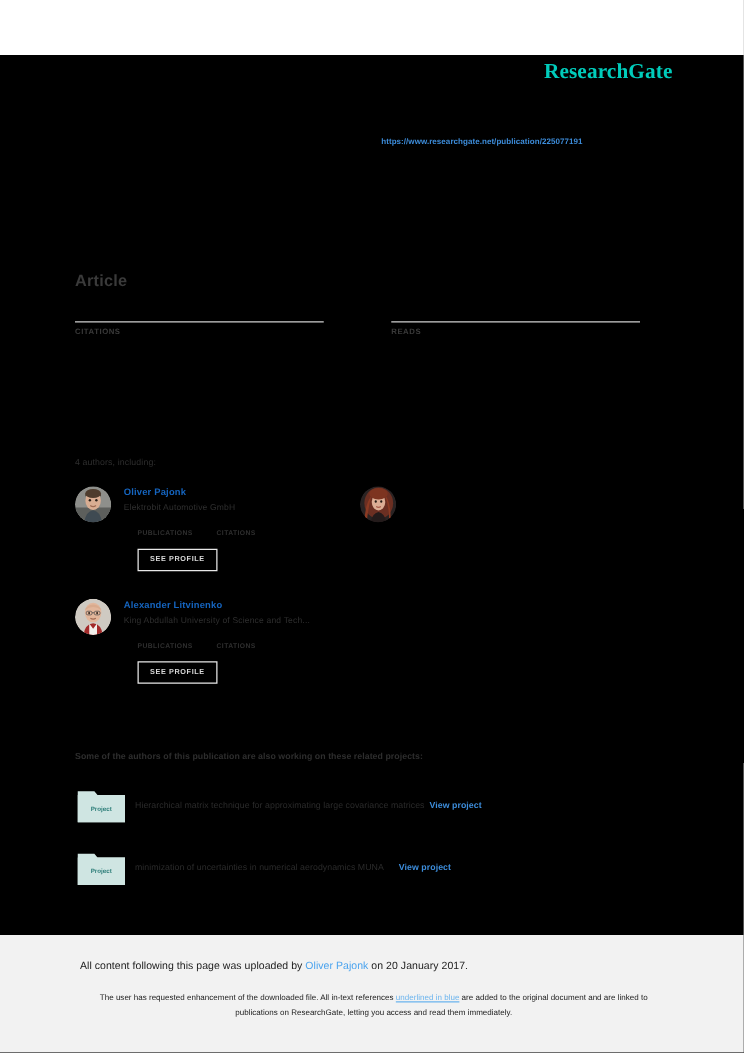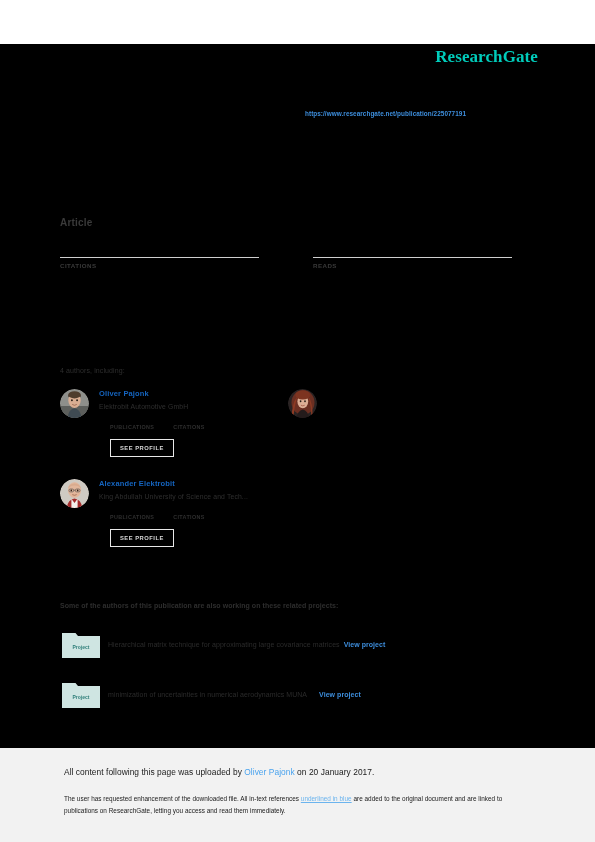--- a/index.html
+++ b/index.html
@@ -58,21 +58,21 @@
     color: #3d8ddb;
     white-space: nowrap;
     letter-spacing: 0.05px;
   }
 
   
   .article-type {
     position: absolute;
     left: 60px;
     top: 173px;
-    font-size: 10px;
+    font-size: 13px;
     font-weight: bold;
     color: #3a3a3a;
     letter-spacing: 0.2px;
   }
 
   
   .stats {
     position: absolute;
     left: 60px;
     top: 196px;
@@ -234,20 +234,21 @@
   .view-project.spaced { margin-left: 12px; }
 
   
   .footer {
     position: absolute;
     left: 0;
     top: 748px;
     width: 595px;
     height: 94px;
     background: #f2f2f2;
+    text-align: center;
   }
   .footer-line1 {
     position: absolute;
     left: 64px;
     top: 19px;
     font-size: 8.4px;
     color: #1a1a1a;
     letter-spacing: 0.05px;
     white-space: nowrap;
   }
@@ -382,21 +383,21 @@
               <rect x="9.0" y="10.0" width="4.6" height="2.9" rx="1.2" fill="none" stroke="#4a4a4a" stroke-width="0.6"></rect>
               <rect x="15.4" y="10.0" width="4.6" height="2.9" rx="1.2" fill="none" stroke="#4a4a4a" stroke-width="0.6"></rect>
               <line x1="13.6" y1="11.2" x2="15.4" y2="11.2" stroke="#4a4a4a" stroke-width="0.6"></line>
               <ellipse cx="11.3" cy="11.4" rx="0.8" ry="0.9" fill="#31241a"></ellipse>
               <ellipse cx="17.7" cy="11.4" rx="0.8" ry="0.9" fill="#31241a"></ellipse>
               <path d="M12.3 15.6 Q14.5 17.0 16.7 15.6" stroke="#a06a52" stroke-width="0.85" fill="none"></path>
             </g>
           </svg>
         </div>
         <div class="author-info">
-          <div class="author-name">Alexander Elektrobit</div>
+          <div class="author-name">Alexander Litvinenko</div>
           <div class="author-affil">King Abdullah University of Science and Tech...</div>
           <div class="author-metrics">
             <div class="metric">
               <div class="metric-num"></div>
               <div class="metric-label">PUBLICATIONS</div>
             </div>
             <div class="metric">
               <div class="metric-num"></div>
               <div class="metric-label">CITATIONS</div>
             </div>

